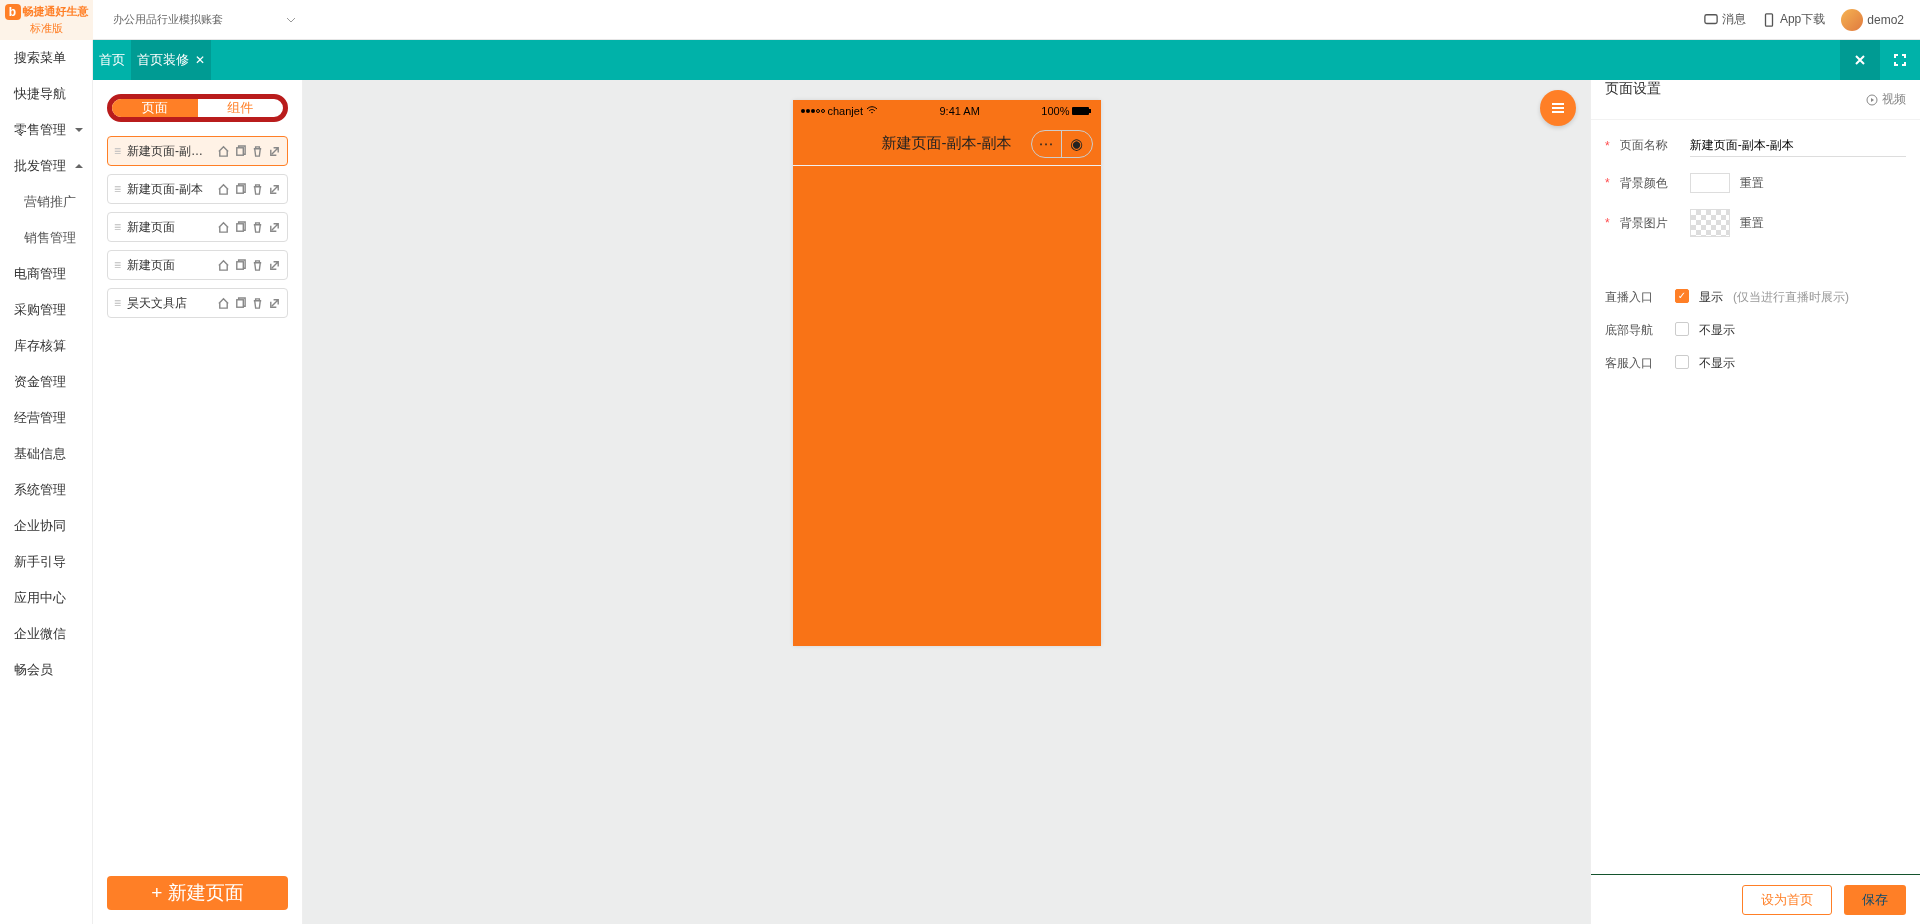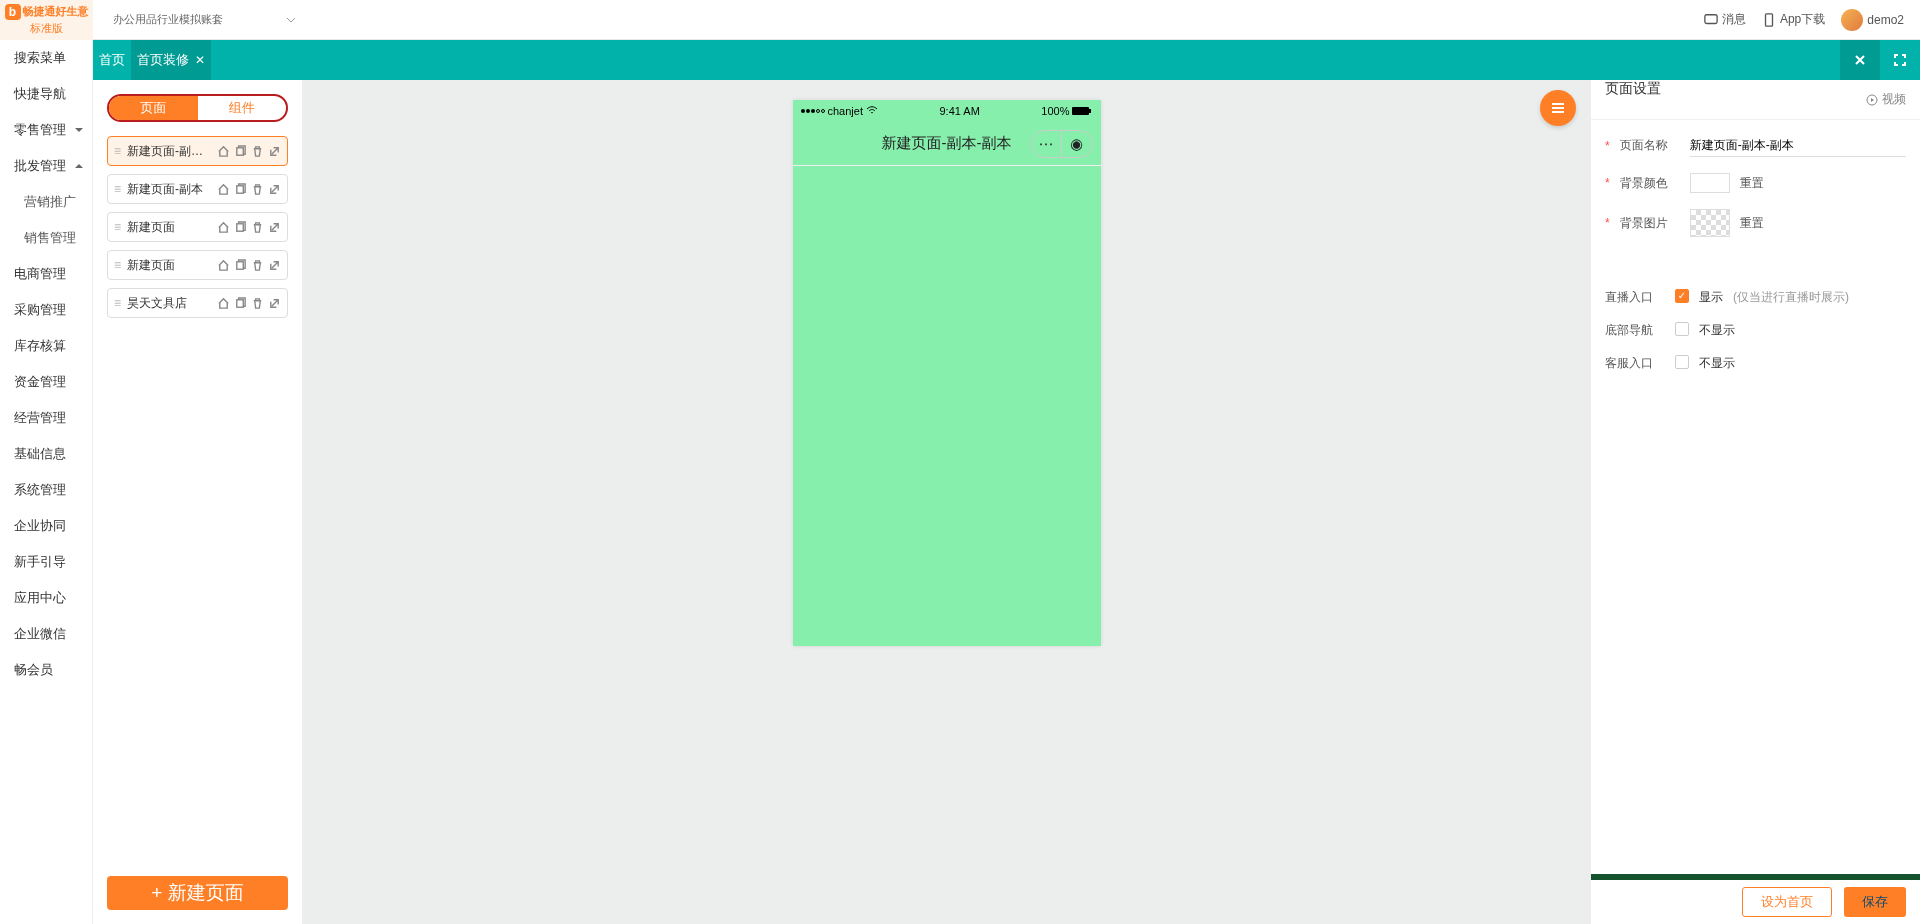--- a/index.html
+++ b/index.html
@@ -33,36 +33,36 @@
 .tabbar .right-ctrls { margin-left:auto; display:flex; }
 .tabbar .right-ctrls .sq { width:40px; height:40px; display:flex; align-items:center; justify-content:center; cursor:pointer; }
 .tabbar .right-ctrls .sq.dark { background:#009b93; }
 .tabbar .right-ctrls svg { width:14px; height:14px; fill:none; stroke:#fff; stroke-width:2; }
 
 
 .workspace { position:absolute; top:80px; left:93px; right:0; bottom:0; display:flex; }
 
 
 .panel-l { width:210px; background:#fff; border-right:1px solid #eee; display:flex; flex-direction:column; padding:14px; }
-.seg { display:flex; border:2px solid #b91c1c; border-radius:14px; overflow:hidden; height:28px; }
+.seg { display:flex; border:5px solid #b91c1c; border-radius:14px; overflow:hidden; height:28px; }
 .seg .seg-btn { flex:1; display:flex; align-items:center; justify-content:center; font-size:13px; cursor:pointer; }
 .seg .seg-btn.active { background:#ff7f26; color:#fff; }
 .seg .seg-btn.inactive { color:#ff7f26; }
 .page-list { margin-top:14px; display:flex; flex-direction:column; gap:8px; }
 .page-item { height:30px; border:1px solid #ddd; border-radius:4px; display:flex; align-items:center; padding:0 6px; gap:6px; cursor:pointer; }
 .page-item.active { background:#fff2e6; border-color:#ff7f26; }
 .page-item .drag { color:#bbb; font-size:12px; }
 .page-item .label { flex:1; font-size:12px; color:#333; white-space:nowrap; overflow:hidden; text-overflow:ellipsis; }
 .page-item .icos { display:flex; gap:4px; }
 .page-item .icos svg { width:13px; height:13px; fill:none; stroke:#888; stroke-width:1.5; }
 .new-page-btn { margin-top:auto; height:34px; background:#ff7f26; color:#fff; border-radius:4px; display:flex; align-items:center; justify-content:center; font-size:19px; cursor:pointer; }
 
 
 .canvas-wrap { flex:1; background:#eceded; position:relative; display:flex; justify-content:center; padding-top:20px; }
-.phone { width:308px; height:546px; background:#86efac; box-shadow:0 0 4px rgba(0,0,0,0.1); position:relative; }
+.phone { width:308px; height:546px; background:#f97316; box-shadow:0 0 4px rgba(0,0,0,0.1); position:relative; }
 .phone-status { height:22px; display:flex; align-items:center; justify-content:space-between; padding:0 8px; font-size:11px; color:#000; }
 .phone-status .dots{ display:flex; align-items:center; gap:3px;}
 .phone-status .sig{ display:flex; gap:1px; align-items:flex-end;}
 .phone-status .sig i{ width:4px;height:4px;background:#000;border-radius:50%;}
 .phone-status .sig i.o{ background:none;border:1px solid #000;}
 .phone-title { height:44px; display:flex; align-items:center; justify-content:center; position:relative; font-size:15px; color:#222; border-bottom:1px solid #f0f0f0;}
 .phone-title .right-capsule { position:absolute; right:8px; top:8px; display:flex; border:1px solid #ccc; border-radius:14px; overflow:hidden; }
 .phone-title .right-capsule .cap { width:30px; height:26px; display:flex; align-items:center; justify-content:center; }
 .phone-title .right-capsule .cap:first-child{ border-right:1px solid #ccc;}
 .fab { position:absolute; top:10px; right:14px; width:36px; height:36px; background:#ff7f26; border-radius:50%; display:flex; align-items:center; justify-content:center; cursor:pointer; box-shadow:0 2px 4px rgba(0,0,0,.15);}
@@ -79,21 +79,21 @@
 .fld input[type=text] { flex:1; border:none; border-bottom:1px solid #ddd; padding:4px 0; font-size:12px; outline:none; }
 .fld .swatch { width:40px; height:20px; border:1px solid #ddd; background:#fff; }
 .fld .checker { width:40px; height:28px; background:repeating-conic-gradient(#ddd 0 25%,#fff 0 50%) 0 0/10px 10px; border:1px solid #ddd;}
 .fld .reset { color:#555; cursor:pointer; }
 .fld2 { display:flex; align-items:flex-start; gap:10px; }
 .fld2 .lab { width:60px; color:#555; }
 .cb { width:14px; height:14px; border:1px solid #ccc; border-radius:2px; display:inline-flex; align-items:center; justify-content:center; }
 .cb.checked { background:#ff7f26; border-color:#ff7f26; }
 .cb.checked::after { content:"✓"; color:#fff; font-size:10px; line-height:1; }
 .hint { color:#999; }
-.panel-r .footer { height:50px; border-top:6px solid #14532d; display:flex; align-items:center; justify-content:flex-end; gap:12px; padding:0 14px; }
+.panel-r .footer { height:50px; border-top:1px solid #14532d; display:flex; align-items:center; justify-content:flex-end; gap:12px; padding:0 14px; }
 .btn { height:30px; padding:0 18px; border-radius:3px; font-size:13px; display:flex; align-items:center; cursor:pointer; }
 .btn.ghost { border:1px solid #ff7f26; color:#ff7f26; background:#fff; }
 .btn.solid { background:#ff7f26; color:#0c4a6e; }
 </style>
 </head>
 <body>
 
 <div class="header">
   <div class="logo-wrap">
     <div class="logo-top">

